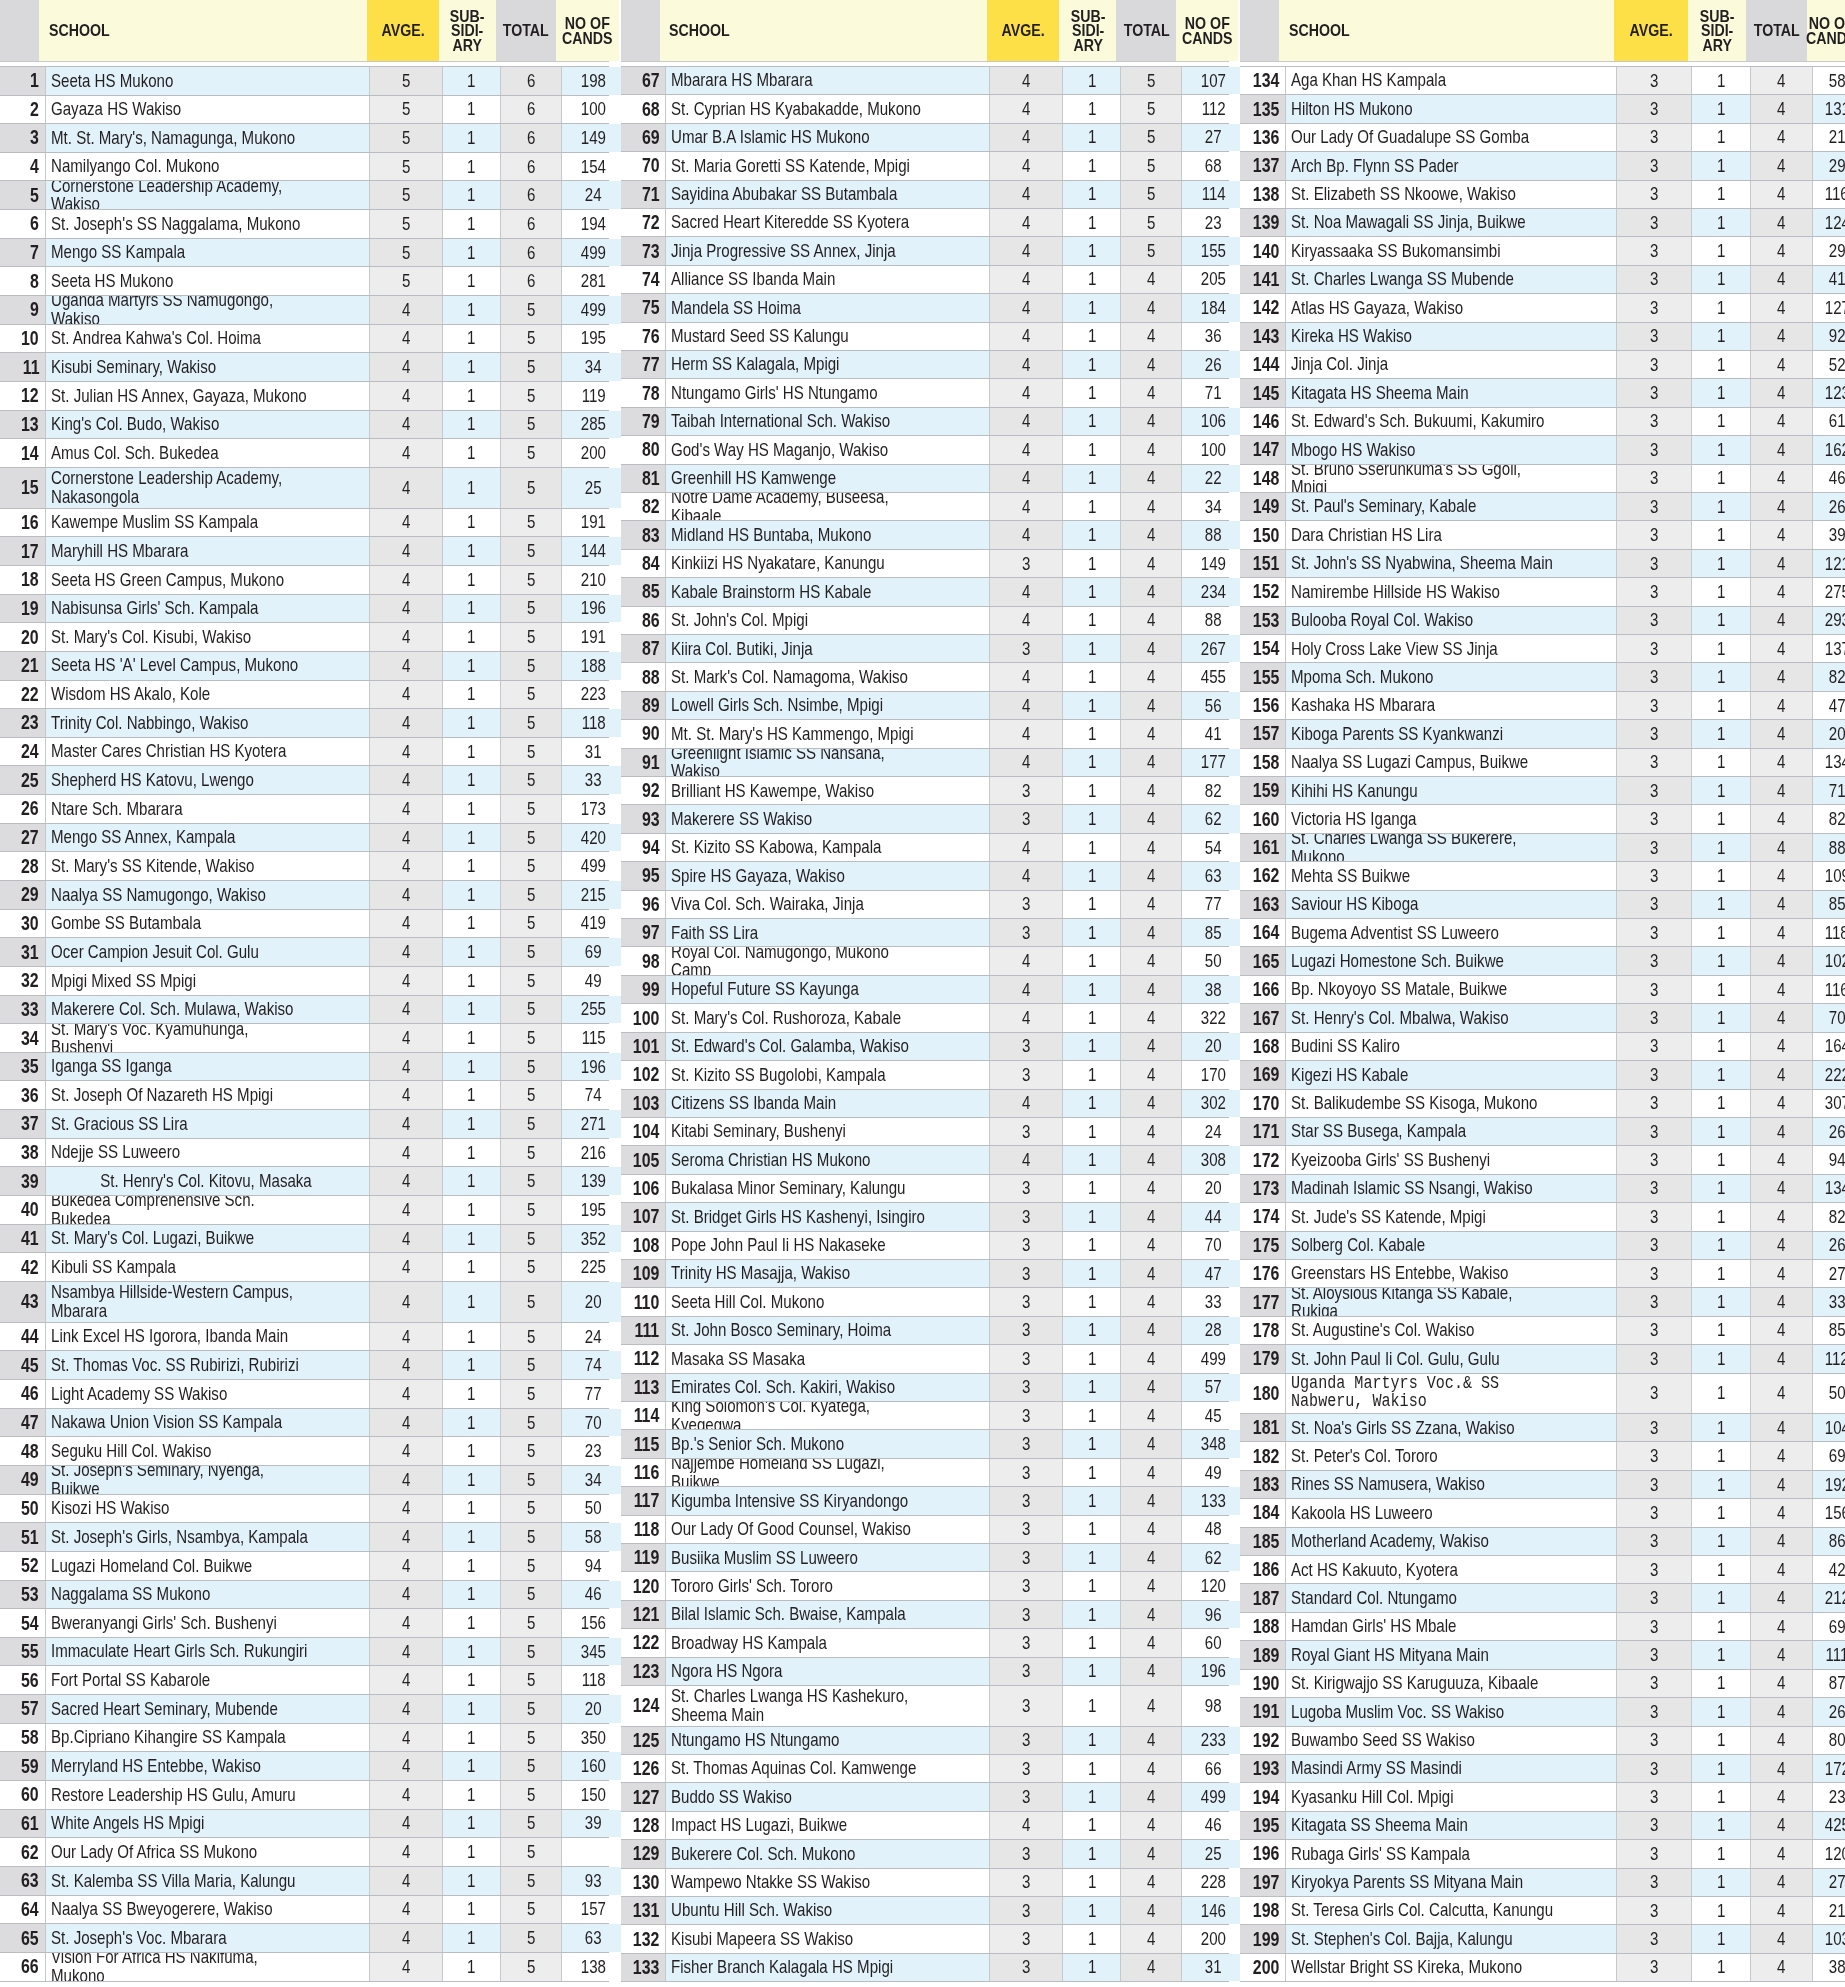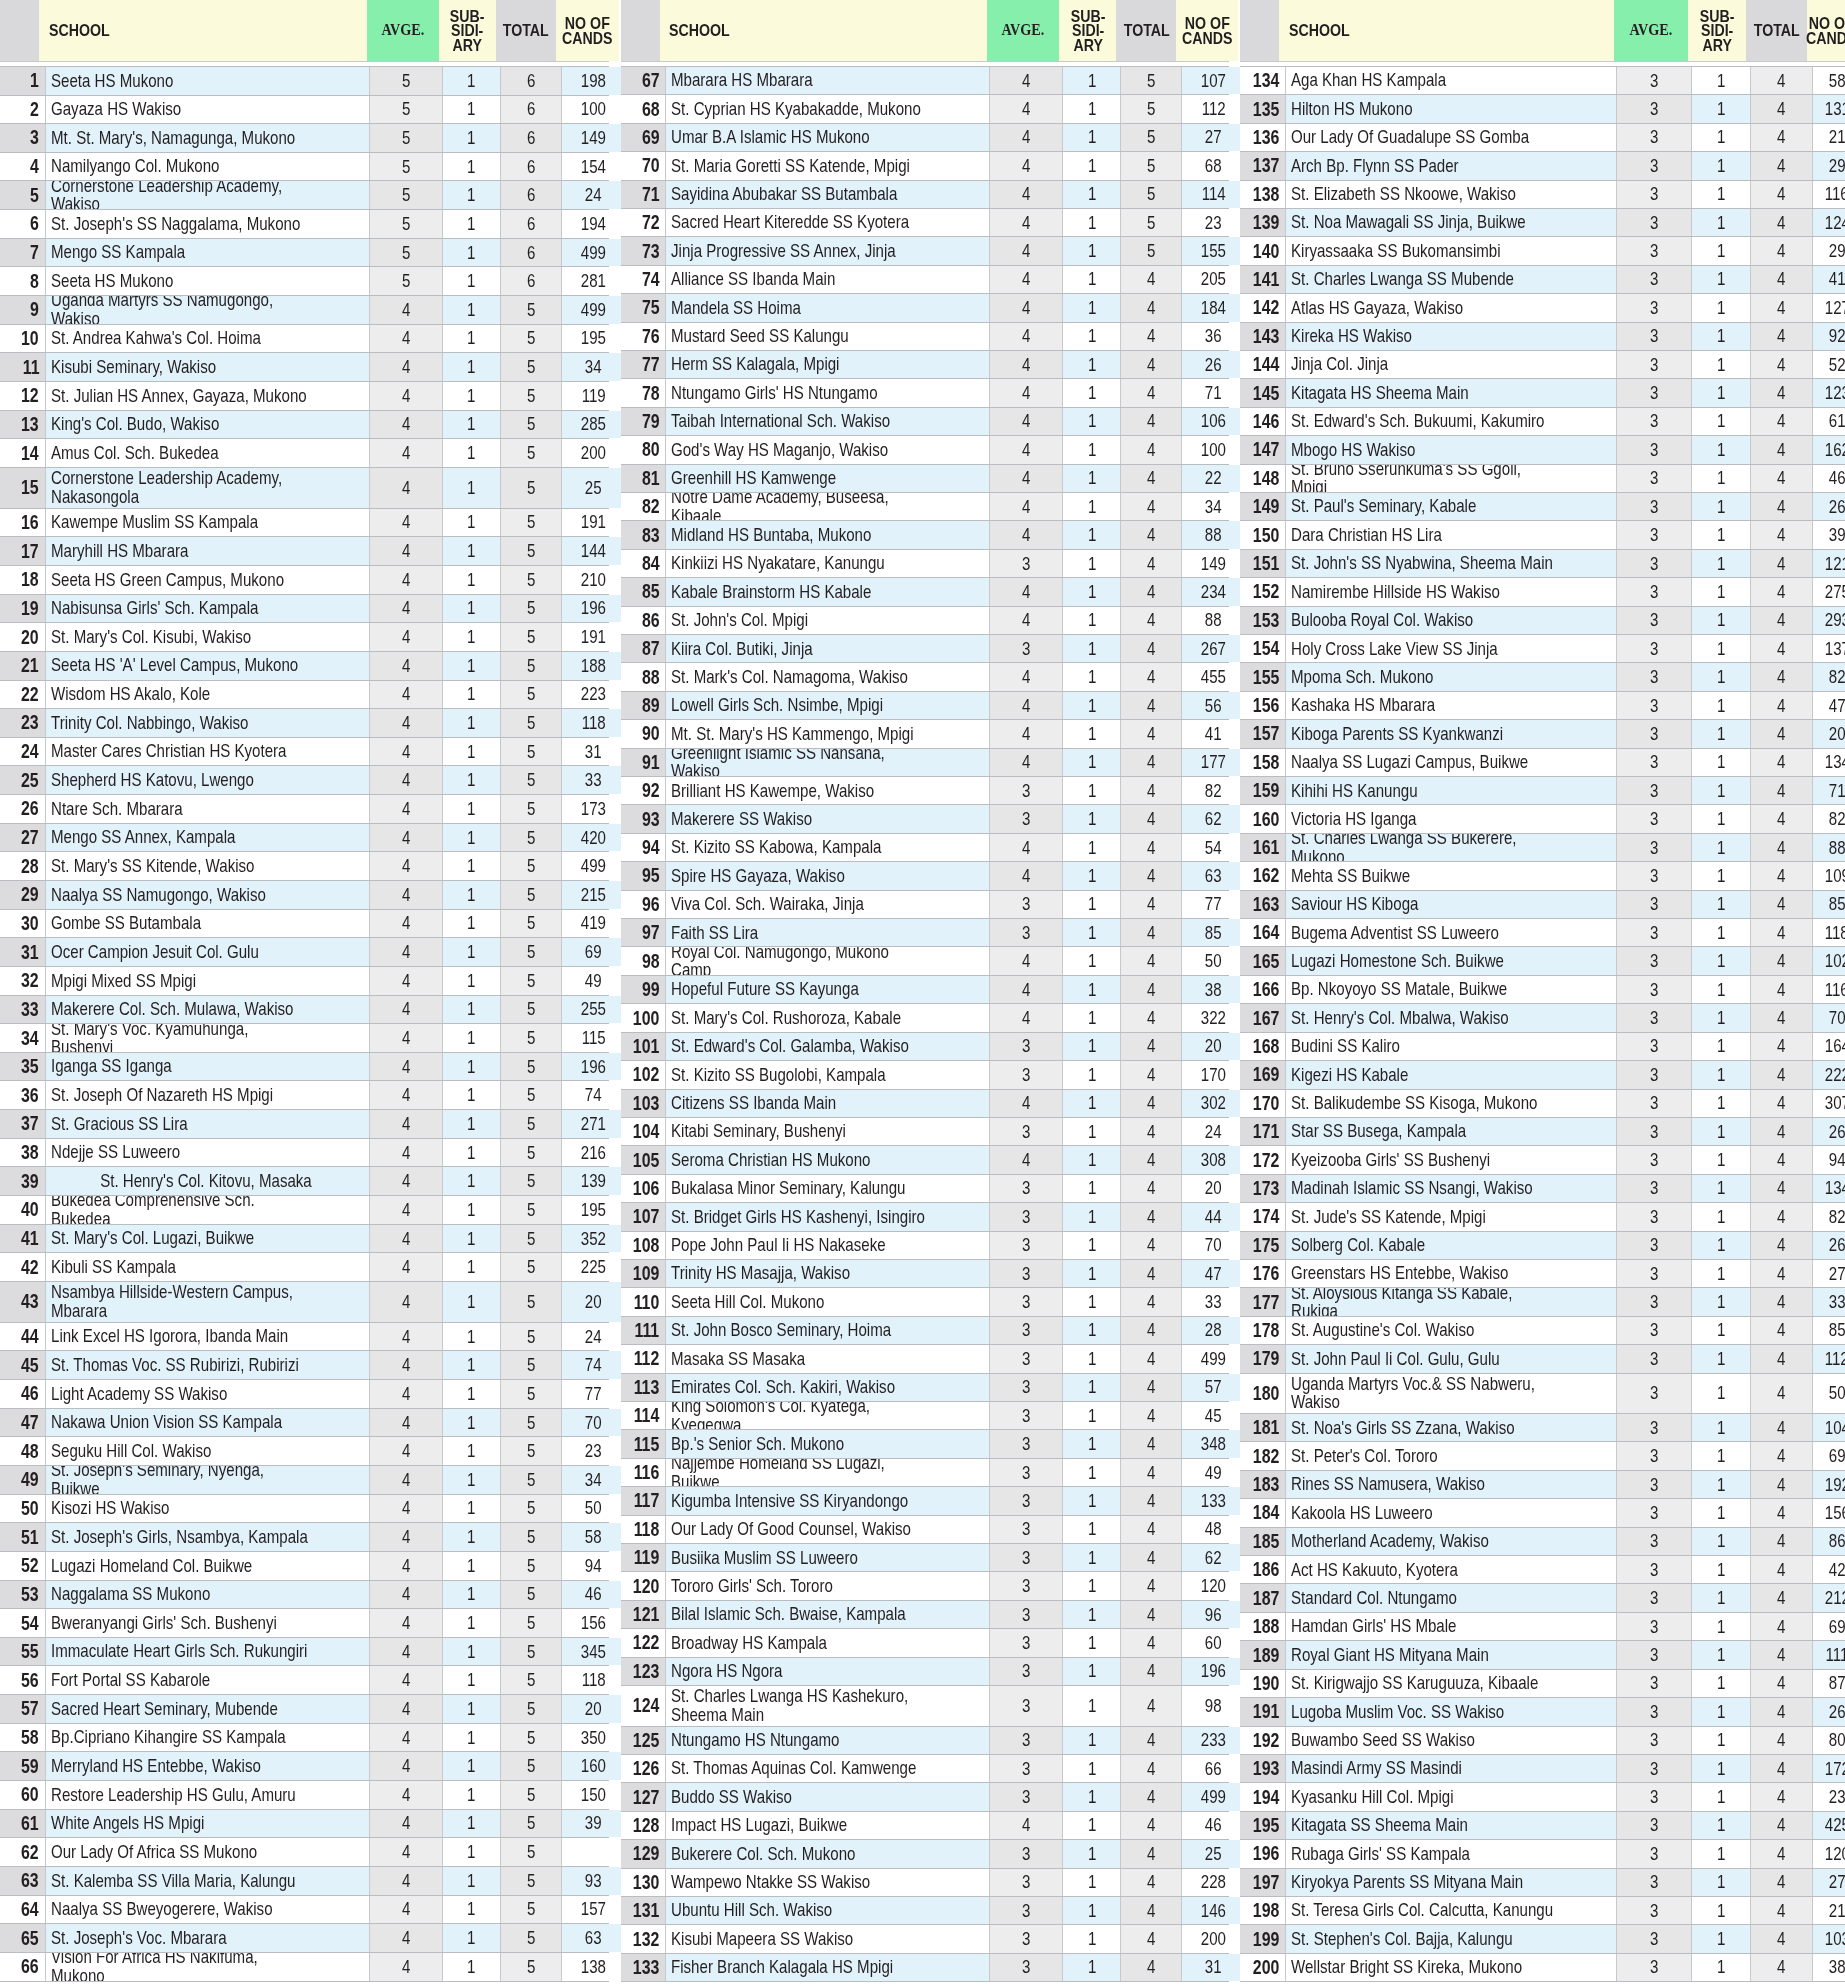--- a/index.html
+++ b/index.html
@@ -9,21 +9,21 @@
   .tbl { display:flex; flex-direction:column; height:1982px; }
   .tbl.t1 { width:609px; }
   .tbl.t2 { width:608px; }
   .tbl.t3 { width:605px; }
   .hdr { display:flex; height:61px; border-bottom:1.9px solid #c8c8c8; margin-bottom:3.9px; flex:none; }
   .hdr > div { display:flex; align-items:center; justify-content:center; font-weight:bold;
                font-size:16.5px; color:#231f20; line-height:14.6px; text-align:center;
                transform:scaleX(0.86); transform-origin:center; }
   .hdr .h-rank { background:#d9d9dc; }
   .hdr .h-school { background:#fbfbdc; justify-content:flex-start; padding-left:9.7px; transform-origin:left center; }
-  .hdr .h-avg { background:#86efac;font-family:Liberation Serif, serif; }
+  .hdr .h-avg { background:#fde047; }
   .hdr .h-sub { background:#fbfbdc; }
   .hdr .h-tot { background:#d9d9dc; }
   .hdr .h-cands { background:#fbfbdc; }
   .hdr > div { transform:none; }
   .hdr span.hl { display:inline-block; transform:scaleX(0.86); }
   .hdr .h-school span.hl { transform-origin:left center; }
 
   .rows { display:flex; flex-direction:column; flex:1; border-top:1px solid #b9bcc0; }
   .row { display:flex; flex:1 1 0; border-bottom:1px solid #b9bcc0; min-height:0; }
   .row.dbl { flex:1.44 1 0; }
@@ -3702,21 +3702,21 @@
             <span class="t">4</span>
           </div>
           <div class="c-num c-cands" style="width: 48px; flex: 0 0 auto;">
             <span class="t">112</span>
           </div>
         </div>
         <div class="row dbl">
           <div class="c-rank" style="width: 39px; flex: 0 0 auto;">
             <span class="t">180</span>
           </div>
-          <div class="c-school" style="width: 325px; flex: 0 0 auto;">
+          <div class="c-school" style="width: 325px; flex: 0 0 auto; font-family: Liberation Mono, monospace;">
             <span class="t">Uganda Martyrs Voc.&amp; SS Nabweru, Wakiso</span>
           </div>
           <div class="c-num c-avg" style="width: 74px; flex: 0 0 auto;">
             <span class="t">3</span>
           </div>
           <div class="c-num c-sub" style="width: 58px; flex: 0 0 auto;">
             <span class="t">1</span>
           </div>
           <div class="c-num c-tot" style="width: 61px; flex: 0 0 auto;">
             <span class="t">4</span>

